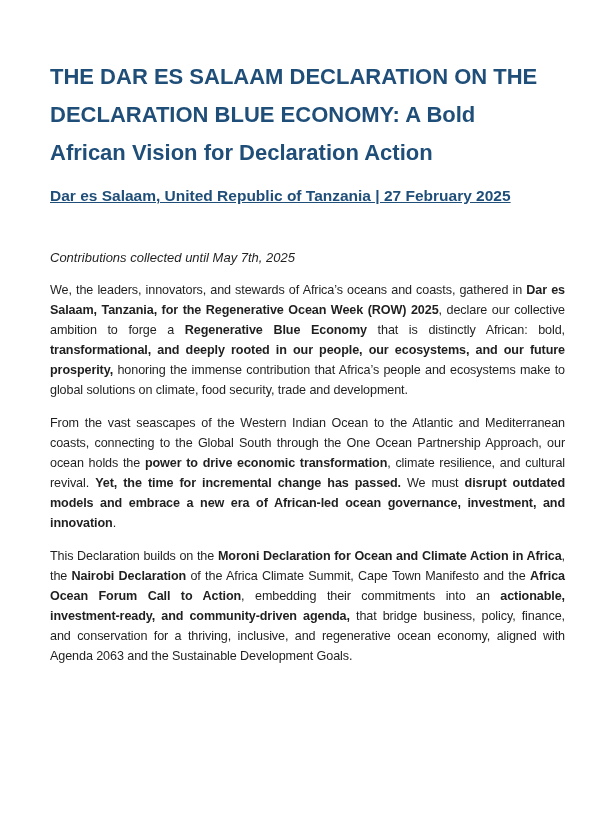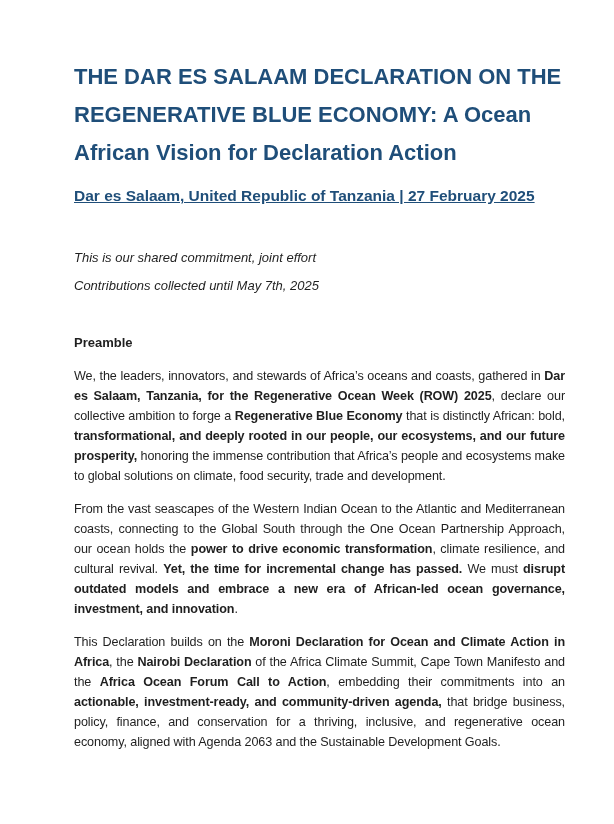--- a/index.html
+++ b/index.html
@@ -6,21 +6,21 @@
     --heading-blue:#1f4e79;
     --body-text:#1f1f1f;
     --page-bg:#ffffff;
   }
   html,body{margin:0;padding:0;background:#ffffff;}
   .page{
     width:614px;
     height:824px;
     box-sizing:border-box;
     background:var(--page-bg);
-    padding:58px 49px 0 74px;
+    padding:58px 49px 0 50px;
     font-family:"Liberation Sans",sans-serif;
     color:var(--body-text);
     overflow:hidden;
   }
   .doc-title{
     margin:0;
     color:var(--heading-blue);
     font-size:22px;
     font-weight:bold;
     line-height:38px;
@@ -56,27 +56,25 @@
     text-align:justify;
   }
   .para .bold{font-weight:bold;}
 </style>
 </head>
 <body>
 
 <div class="page">
   <h1 class="doc-title">
       <div>THE DAR ES SALAAM DECLARATION ON THE</div>
-      <div>REGENERATIVE BLUE ECONOMY: A Ocean</div>
+      <div>DECLARATION BLUE ECONOMY: A Bold</div>
       <div>African Vision for Declaration Action</div>
     </h1>
   <h2 class="doc-subtitle">Dar es Salaam, United Republic of Tanzania | 27 February 2025</h2>
   <div class="notes">
-      <p class="note">This is our shared commitment, joint effort</p>
       <p class="note">Contributions collected until May 7th, 2025</p>
     </div>
-  <h3 class="section-heading">Preamble</h3>
   <div class="paragraphs">
       <p class="para"><span>We, the leaders, innovators, and stewards of Africa’s oceans and coasts, gathered in </span><span class="bold">Dar es Salaam, Tanzania, for the Regenerative Ocean Week (ROW) 2025</span><span>, declare our collective ambition to forge a </span><span class="bold">Regenerative Blue Economy</span><span> that is distinctly African: bold, </span><span class="bold">transformational, and deeply rooted in our people, our ecosystems, and our future prosperity,</span><span> honoring the immense contribution that Africa’s people and ecosystems make to global solutions on climate, food security, trade and development.</span></p>
       <p class="para"><span>From the vast seascapes of the Western Indian Ocean to the Atlantic and Mediterranean coasts, connecting to the Global South through the One Ocean Partnership Approach, our ocean holds the </span><span class="bold">power to drive economic transformation</span><span>, climate resilience, and cultural revival. </span><span class="bold">Yet, the time for incremental change has passed.</span><span> We must </span><span class="bold">disrupt outdated models and embrace a new era of African-led ocean governance, investment, and innovation</span><span>.</span></p>
       <p class="para"><span>This Declaration builds on the </span><span class="bold">Moroni Declaration for Ocean and Climate Action in Africa</span><span>, the </span><span class="bold">Nairobi Declaration</span><span> of the Africa Climate Summit, Cape Town Manifesto and the </span><span class="bold">Africa Ocean Forum Call to Action</span><span>, embedding their commitments into an </span><span class="bold">actionable, investment-ready, and community-driven agenda,</span><span> that bridge business, policy, finance, and conservation for a thriving, inclusive, and regenerative ocean economy, aligned with Agenda 2063 and the Sustainable Development Goals.</span></p>
     </div>
 </div>
 
 </body></html>

